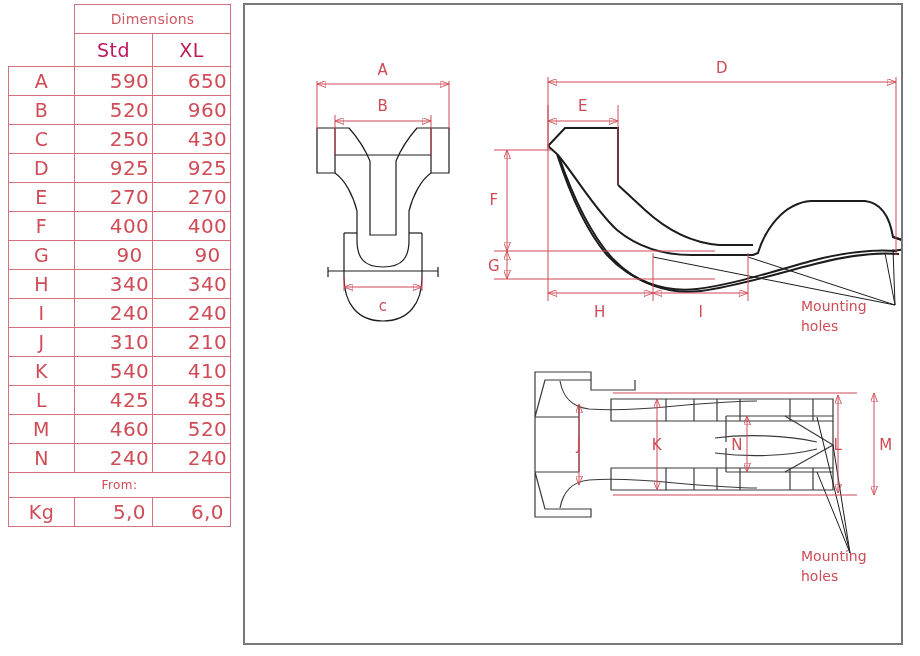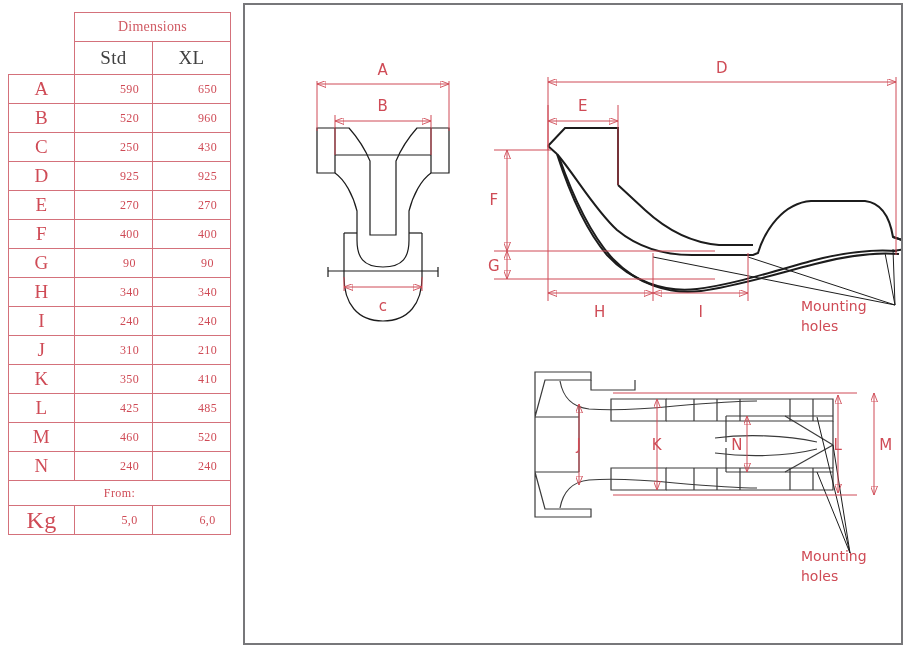--- a/index.html
+++ b/index.html
@@ -12,25 +12,24 @@
     height: 656px;
     position: relative;
     font-family: "DejaVu Sans", "Liberation Sans", sans-serif;
     overflow: hidden;
   }
 
   
   #dim-table {
     position: absolute;
     left: 8px;
-    top: 12px;
+    top: 4px;
     width: 222px;
     border-collapse: collapse;
     table-layout: fixed;
-    font-family: Liberation Serif, serif;
   }
   #dim-table td {
     border: 1px solid #d4717b;
     color: #cf4b56;
     text-align: center;
     font-size: 17px;
     height: 28px;
     padding: 0;
     line-height: 28px;
     letter-spacing: 0.4px;
@@ -38,38 +37,38 @@
   #dim-table td.blank {
     border: none;
   }
   #dim-table td.hdr-title {
     font-size: 14px;
     color: #d05a63;
     letter-spacing: 0.2px;
   }
   #dim-table td.hdr-col {
     font-size: 19px;
-    color: #404040;
+    color: #be185d;
     height: 32px;
     line-height: 32px;
   }
   #dim-table td.lbl {
     font-size: 19px;
   }
   #dim-table td.val {
-    font-size: 12px;
+    font-size: 20px;
     padding-left: 32px;
   }
   #dim-table td.from {
     font-size: 12px;
     height: 24px;
     line-height: 24px;
   }
   #dim-table td.kg {
-    font-size: 24px;
+    font-size: 19px;
   }
   #dim-table col.c-lbl { width: 66px; }
   #dim-table col.c-std { width: 78px; }
   #dim-table col.c-xl  { width: 78px; }
 
   
   #drawing-frame {
     position: absolute;
     left: 243px;
     top: 3px;
@@ -161,21 +160,21 @@
       <td class="val">240</td>
       <td class="val">240</td>
     </tr>
     <tr>
       <td class="lbl">J</td>
       <td class="val">310</td>
       <td class="val">210</td>
     </tr>
     <tr>
       <td class="lbl">K</td>
-      <td class="val">350</td>
+      <td class="val">540</td>
       <td class="val">410</td>
     </tr>
     <tr>
       <td class="lbl">L</td>
       <td class="val">425</td>
       <td class="val">485</td>
     </tr>
     <tr>
       <td class="lbl">M</td>
       <td class="val">460</td>

